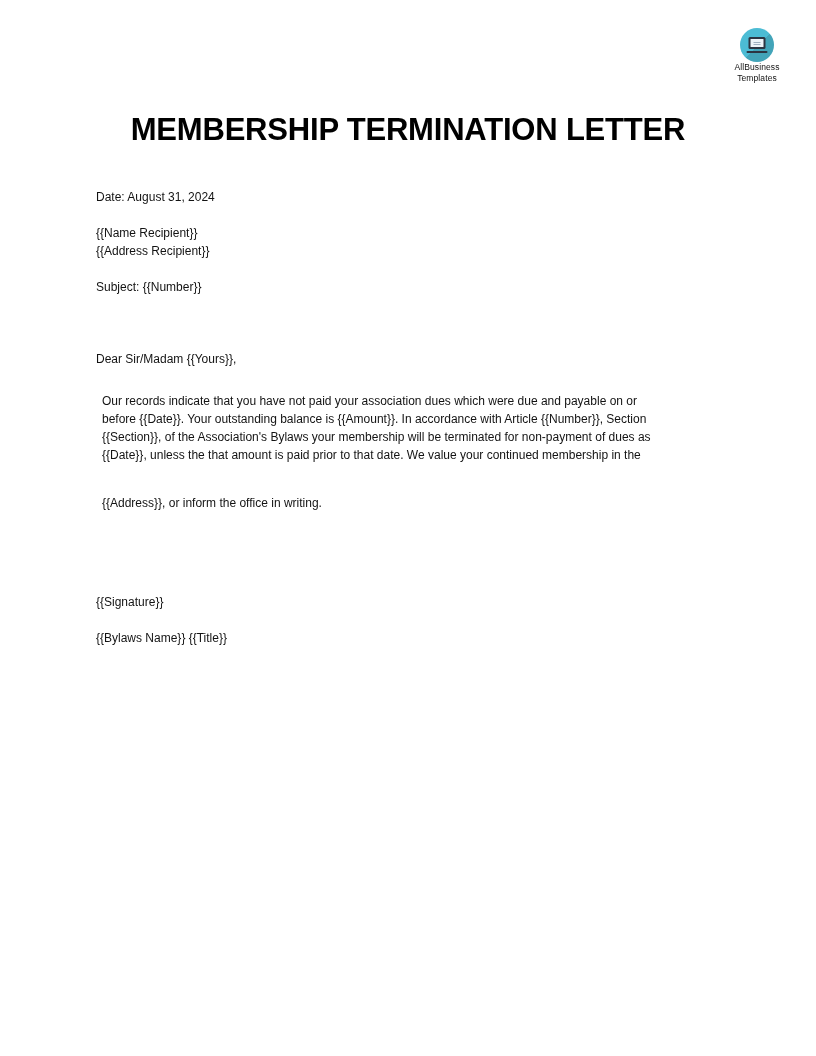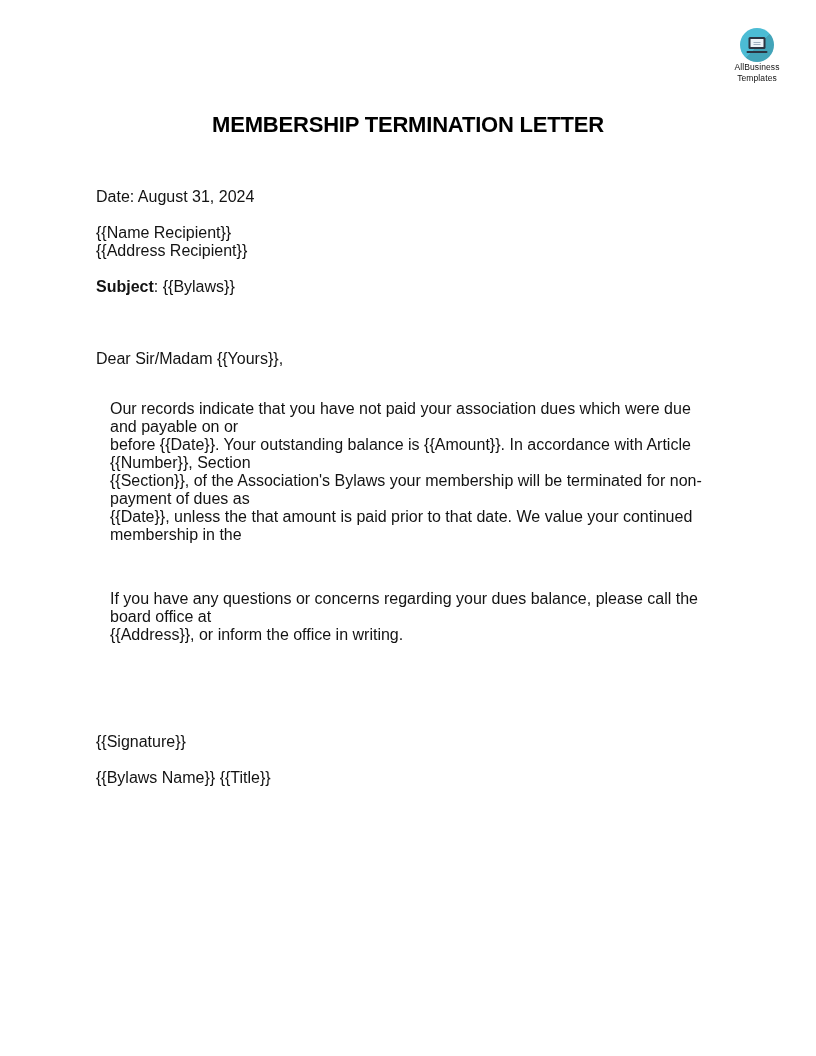--- a/index.html
+++ b/index.html
@@ -91,43 +91,43 @@
     letter-spacing: 0.1px;
   }
 
   
   .doc-title {
     position: absolute;
     top: 112px;
     left: 96px;
     width: 624px;
     text-align: center;
-    font-size: 22px;
+    font-size: 31px;
     font-weight: bold;
     letter-spacing: -0.2px;
     color: #000000;
     white-space: nowrap;
   }
 
   
   .letter-body {
     position: absolute;
     top: 188px;
     left: 96px;
     width: 624px;
-    font-size: 16px;
+    font-size: 12px;
     line-height: 18px;
     color: #131313;
   }
   .blk { margin: 0; }
   .gap-sm { height: 18px; }
   .gap-lg { height: 54px; }
   .gap-xl { height: 57px; }
-  .bold { font-weight: bold; }
-  .para { margin: 14px; text-align: left; }
+  .bold { font-weight: normal; }
+  .para { margin: 6px; text-align: left; }
 </style>
 </head>
 <body>
 
 <div class="logo-block">
   <div class="logo-badge">
     <div class="logo-shadow"></div>
     <div class="logo-laptop">
       <div class="laptop-lid">
         <div class="laptop-screen">
@@ -150,39 +150,38 @@
 
   <p class="blk">Date: August 31, 2024</p>
 
   <div class="gap-sm"></div>
 
   <p class="blk">{{Name Recipient}}</p>
   <p class="blk">{{Address Recipient}}</p>
 
   <div class="gap-sm"></div>
 
-  <p class="blk"><span class="bold">Subject</span><span>: </span><span>{{Bylaws}}</span></p>
+  <p class="blk"><span class="bold">Subject</span><span>: </span><span>{{Number}}</span></p>
 
   <div class="gap-lg"></div>
 
   <p class="blk">Dear Sir/Madam {{Yours}},</p>
 
   <div class="gap-sm"></div>
 
   <div class="para">
     <div>Our records indicate that you have not paid your association dues which were due and payable on or</div>
     <div>before {{Date}}.  Your outstanding balance is {{Amount}}.  In accordance with Article {{Number}}, Section</div>
     <div>{{Section}}, of the Association's Bylaws your membership will be terminated for non-payment of dues as</div>
     <div>{{Date}}, unless the that amount is paid prior to that date.  We value your continued membership in the</div>
   </div>
 
   <div class="gap-sm"></div>
 
   <div class="para">
-    <div>If you have any questions or concerns regarding your dues balance, please call the board office at</div>
     <div>{{Address}}, or inform the office in writing.</div>
   </div>
 
   <div class="gap-sm"></div>
 
 
   <div class="gap-xl"></div>
 
   <p class="blk">{{Signature}}</p>
 

